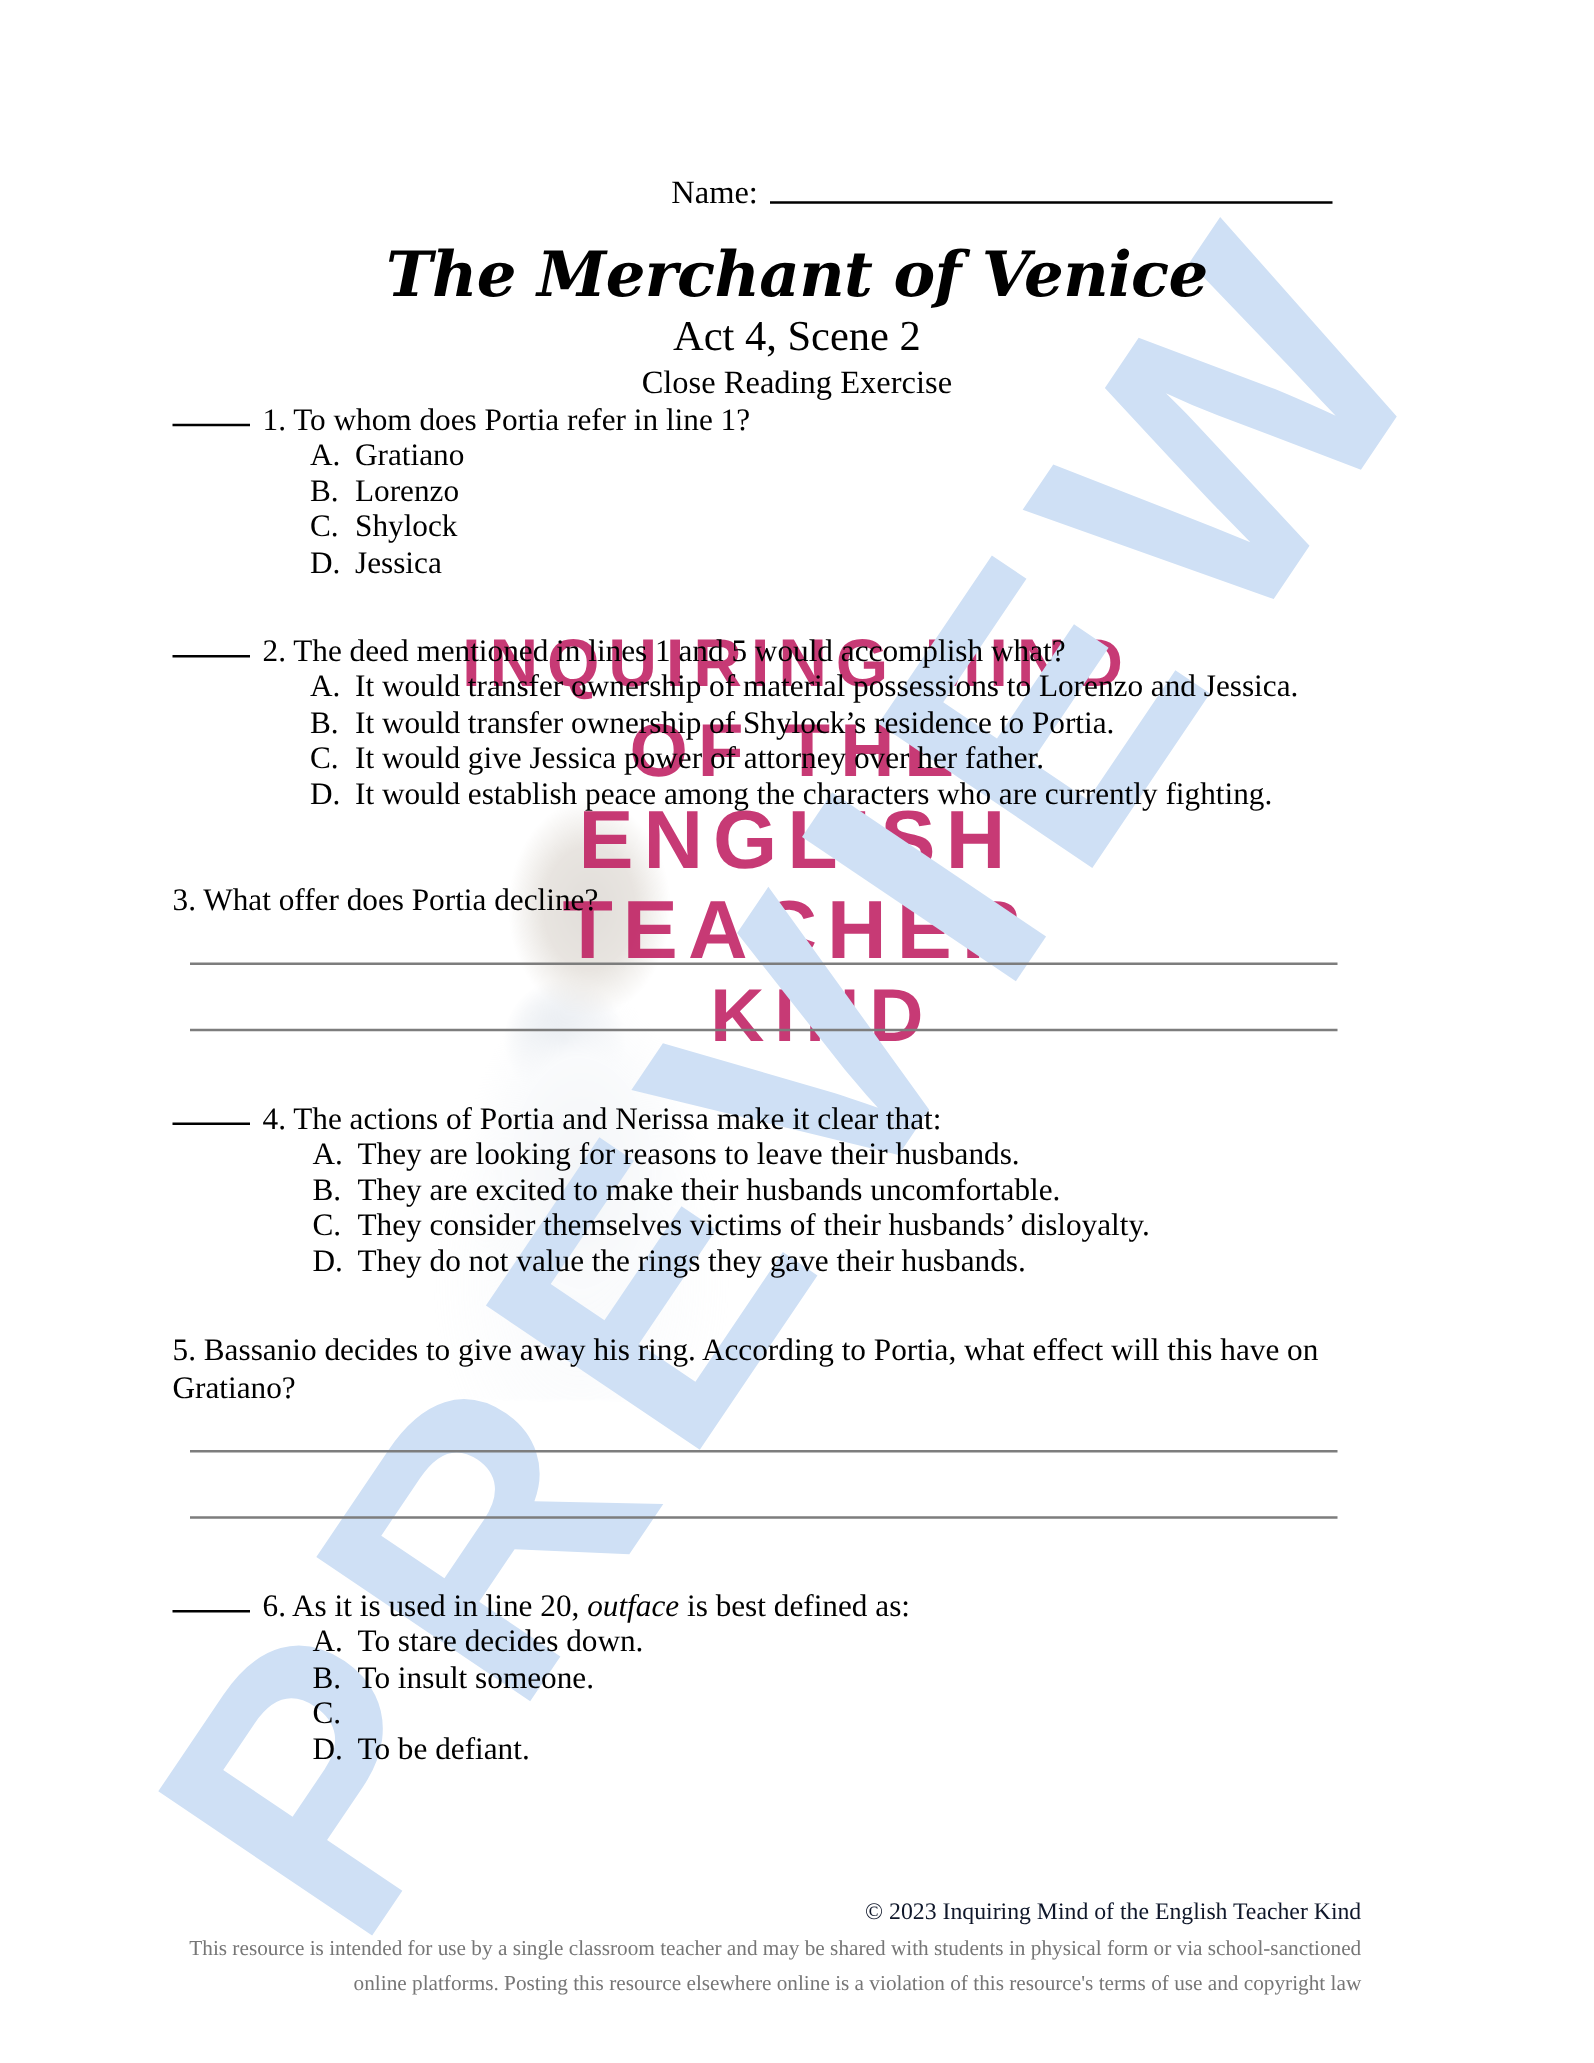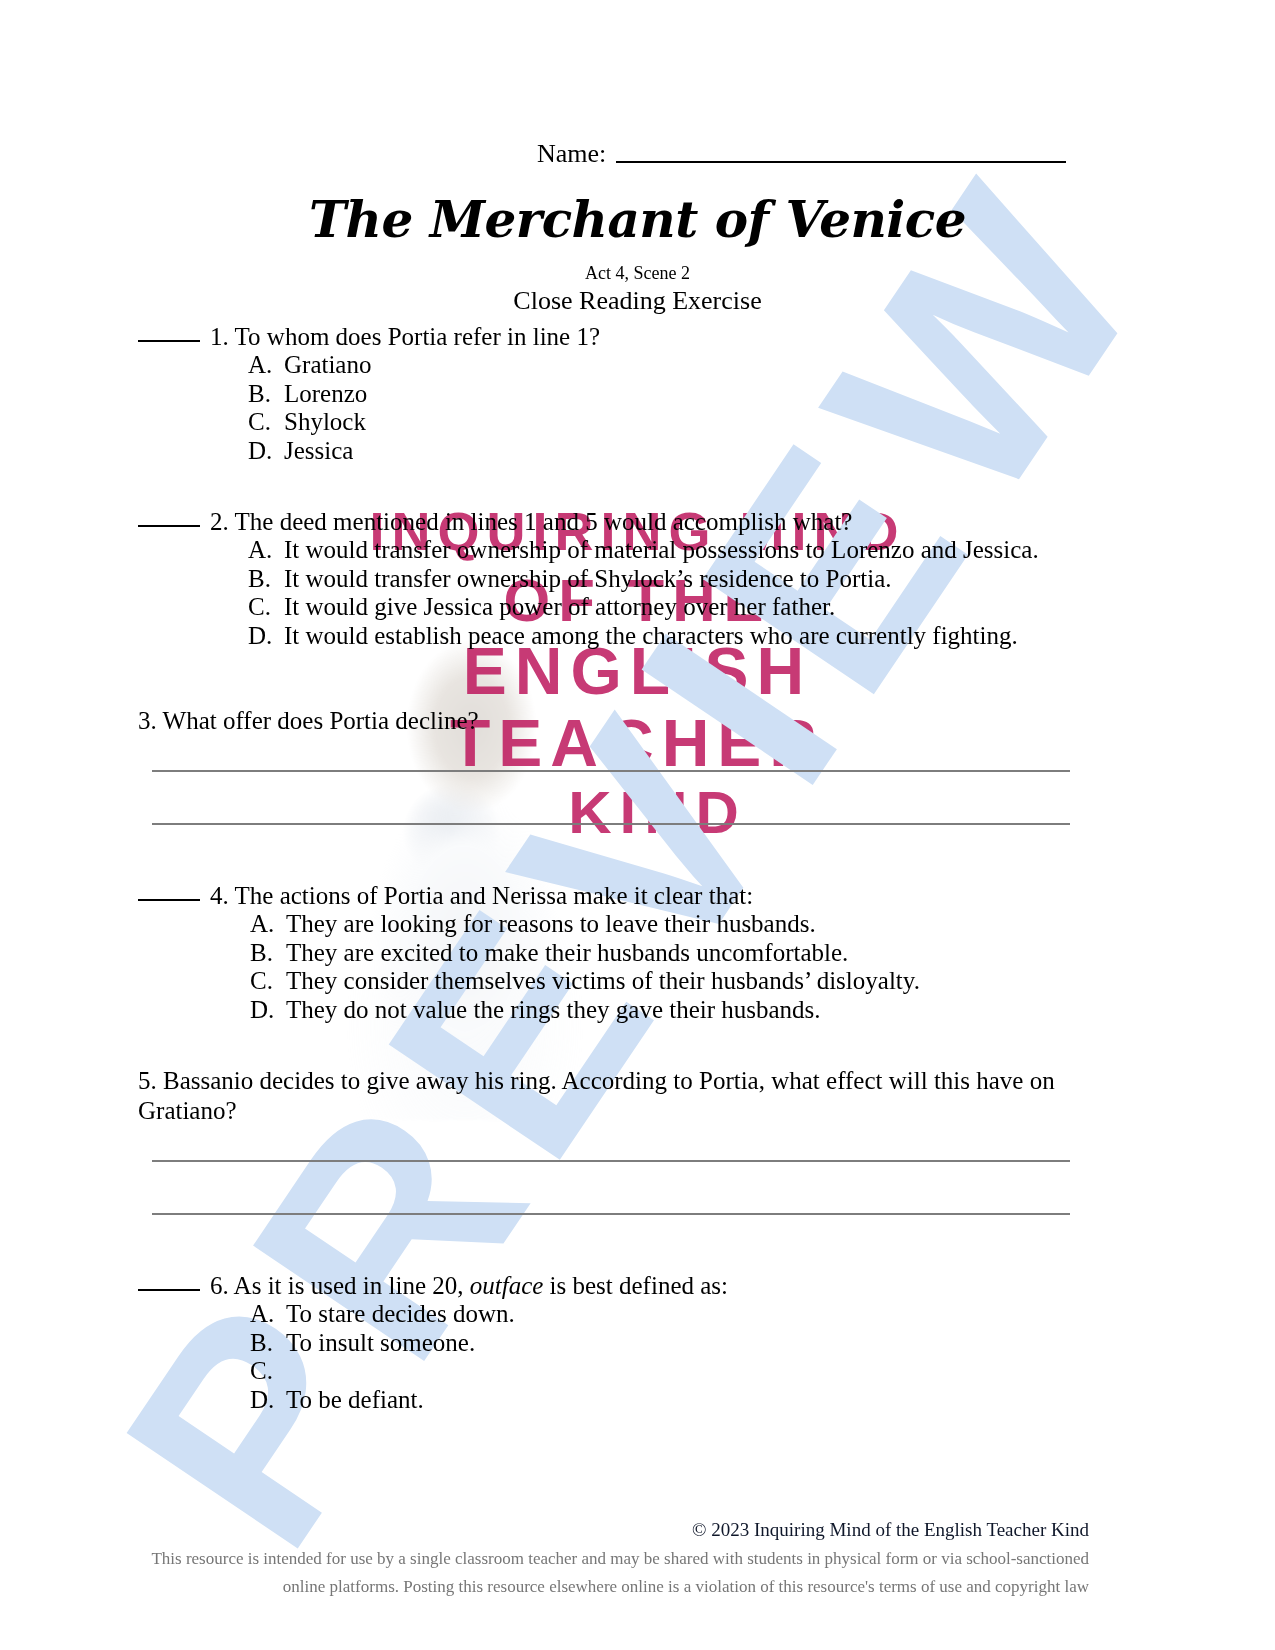--- a/index.html
+++ b/index.html
@@ -108,23 +108,23 @@
   }
   .doc-title {
     font-family: "DejaVu Serif", "Liberation Serif", serif;
     font-weight: 700;
     font-style: italic;
     font-size: 50px;
     line-height: 1.06;
     letter-spacing: -0.5px;
   }
   .doc-sub1 {
-    font-size: 18px;
+    font-size: 34px;
     line-height: 1.22;
-    margin-top: 17px;
+    margin-top: 3px;
   }
   .doc-sub2 {
     font-size: 26px;
     line-height: 1.22;
   }
 
   
   .qwrap {
     position: absolute;
     left: 138px;

